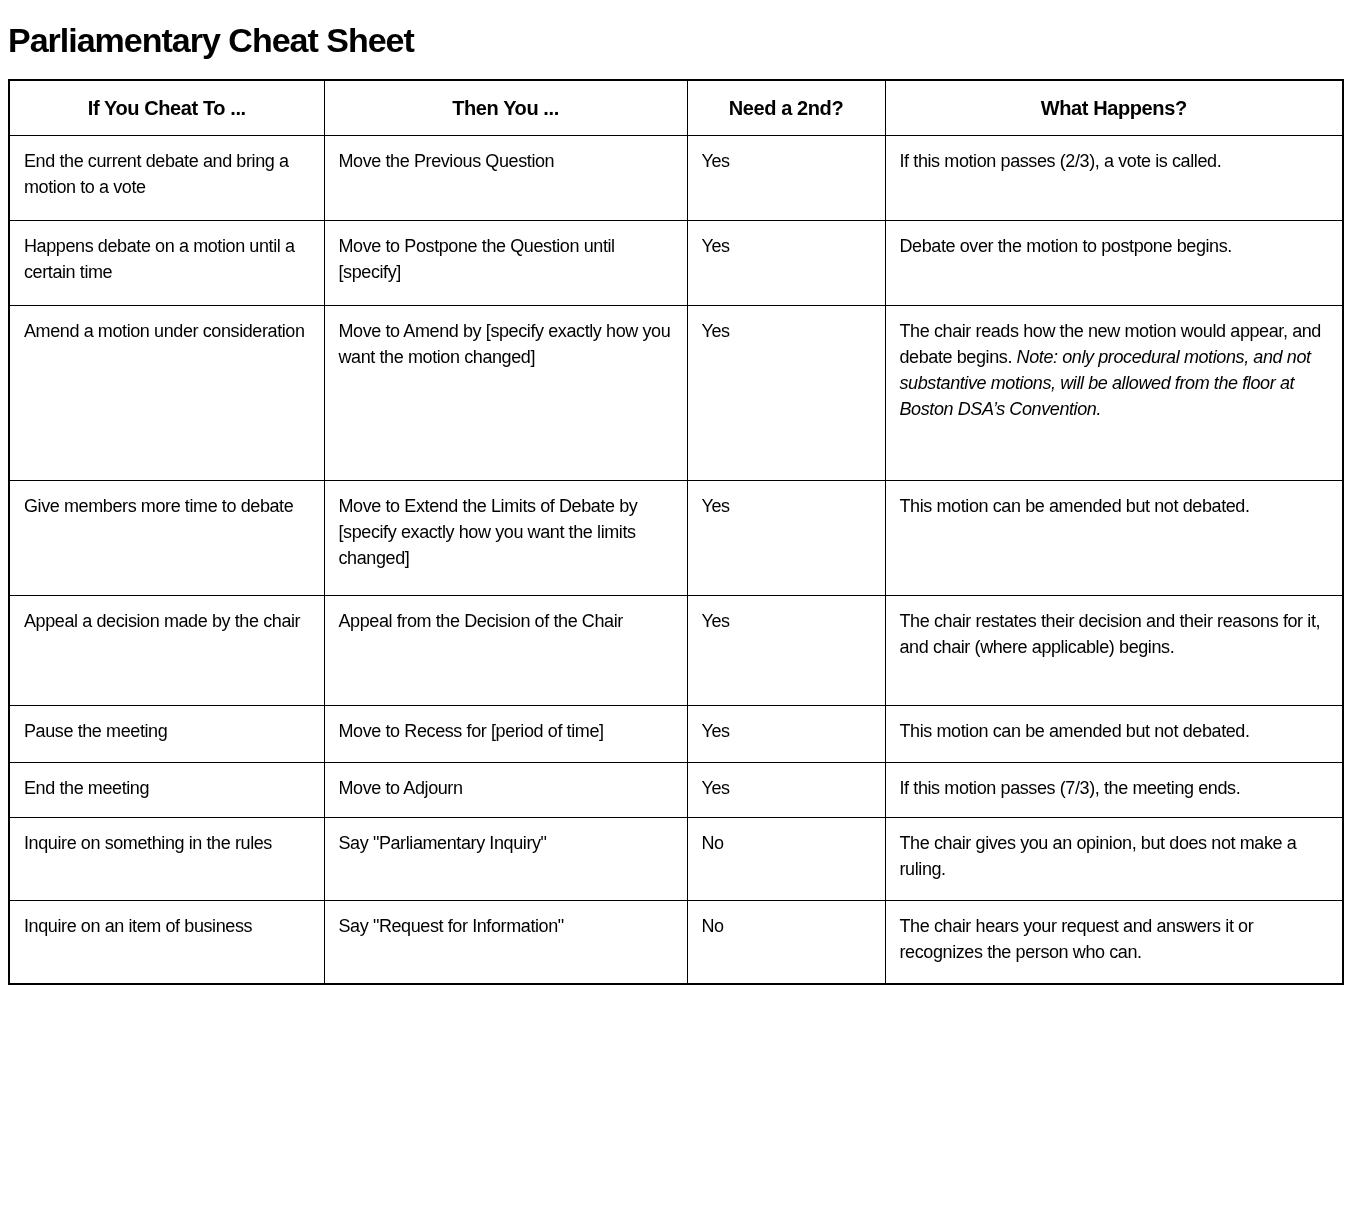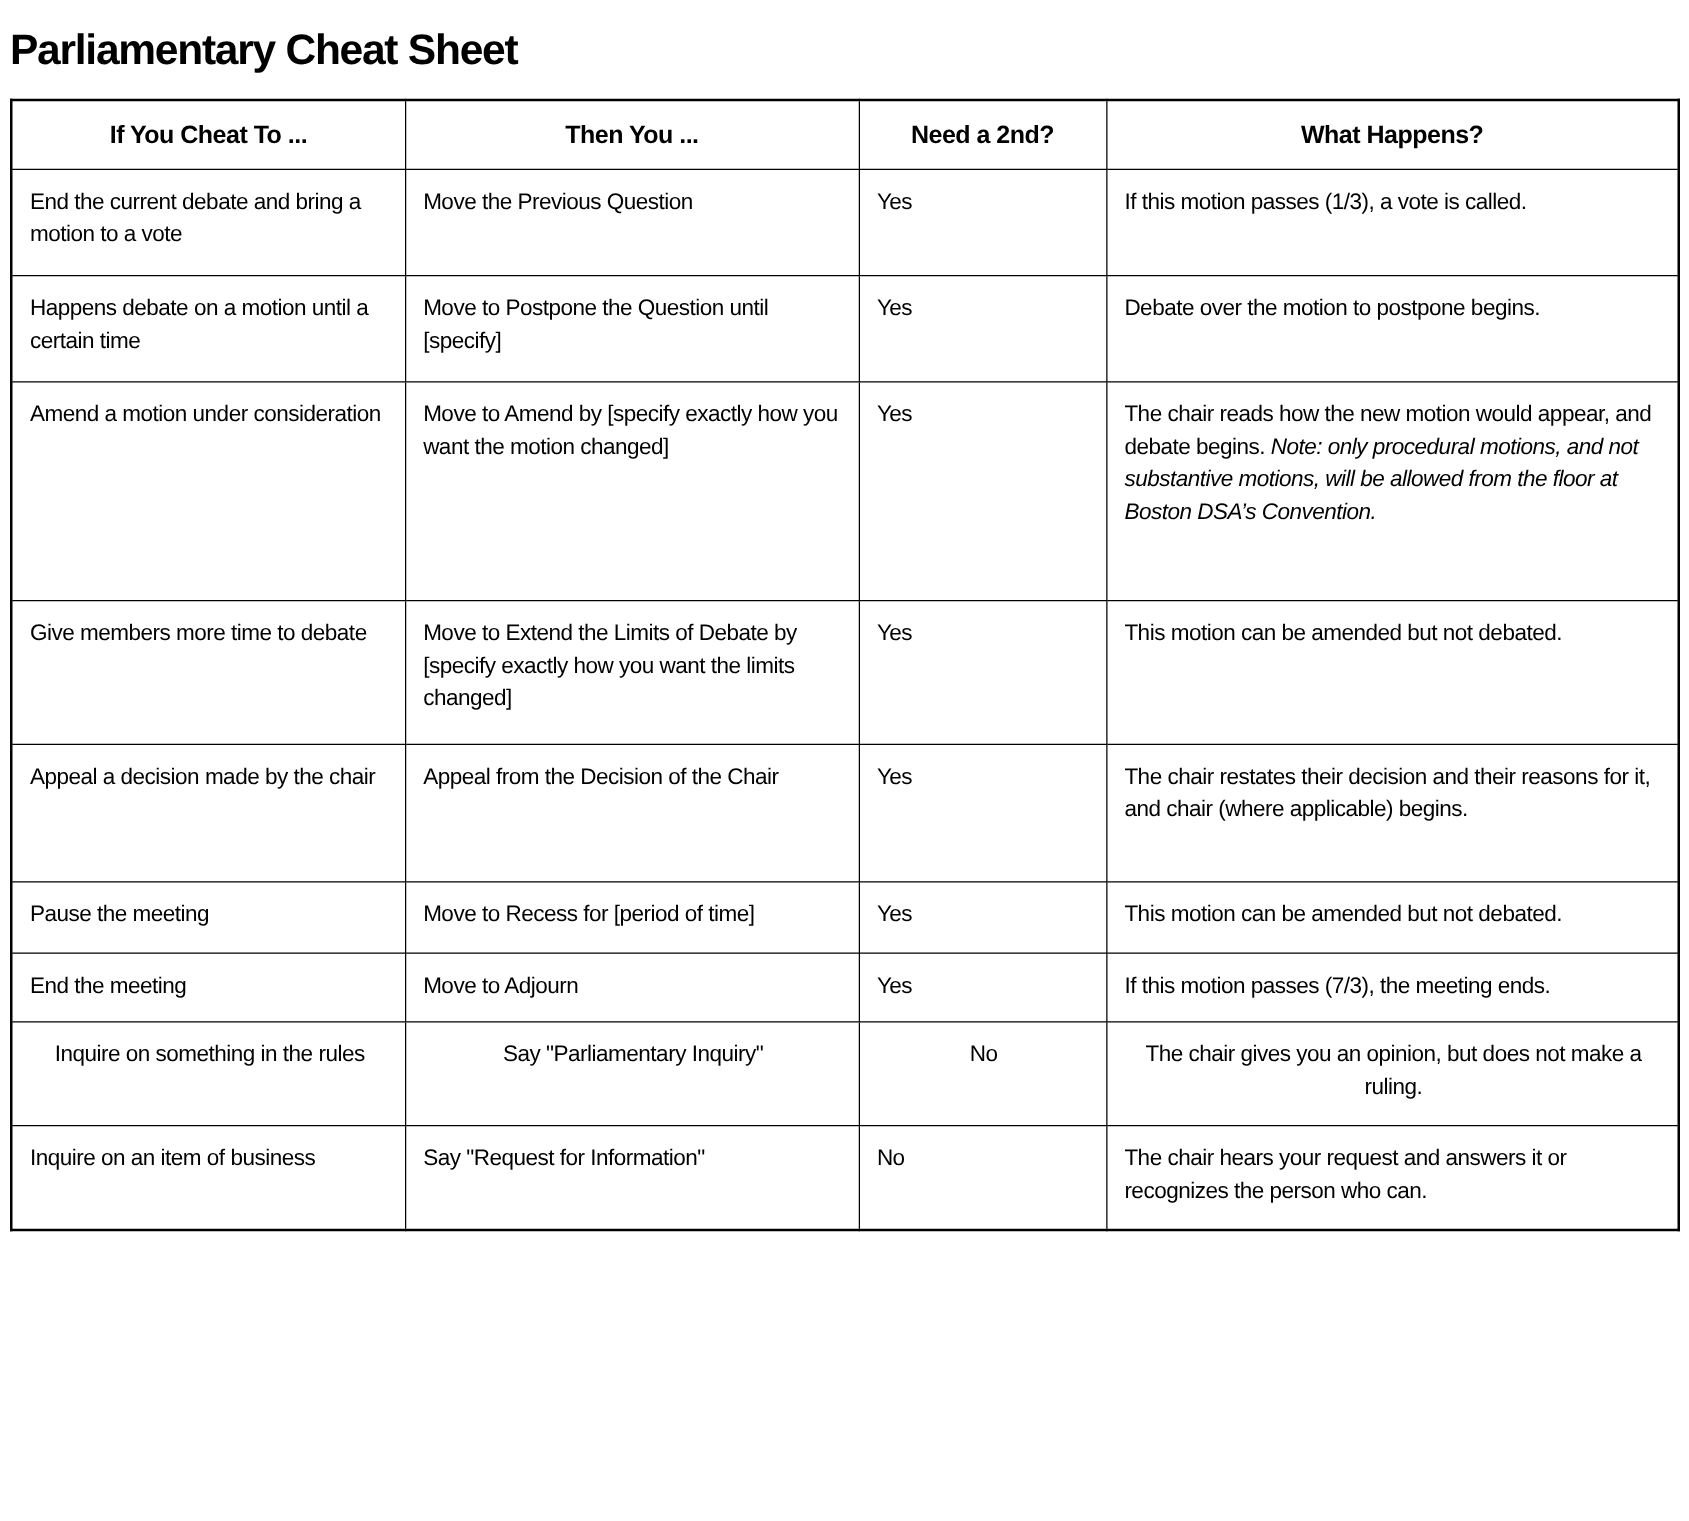--- a/index.html
+++ b/index.html
@@ -60,21 +60,21 @@
   
   tr.hrow { height: 55px; }
   tr.r0  { height: 85px; }
   tr.r1  { height: 85px; }
   tr.r2  { height: 175px; }
   tr.r3  { height: 115px; }
   tr.r4  { height: 110px; }
   tr.r5  { height: 57px; }
   tr.r6  { height: 55px; }
   tr.r7  { height: 83px; }
-  tr.r8  { height: 83px; text-align: center; }
+  tr.r8  { height: 83px; }
   tr.r9  { height: 84px; margin-left: 32px; }
   tr.r10 { height: 156px; }
   .note { font-style: italic; }
 </style>
 </head>
 <body>
 
 <div class="page">
   <h1 class="doc-title">Parliamentary Cheat Sheet</h1>
 
@@ -91,21 +91,21 @@
         <th>Then You ...</th>
         <th>Need a 2nd?</th>
         <th>What Happens?</th>
       </tr>
     </thead>
     <tbody>
       <tr class="r0">
         <td>End the current debate and bring a motion to a vote</td>
         <td>Move the Previous Question</td>
         <td>Yes</td>
-        <td><span>If this motion passes (1/3), a vote is called.</span><span class="note"></span></td>
+        <td><span>If this motion passes (2/3), a vote is called.</span><span class="note"></span></td>
       </tr>
       <tr class="r1">
         <td>Happens debate on a motion until a certain time</td>
         <td>Move to Postpone the Question until [specify]</td>
         <td>Yes</td>
         <td><span>Debate over the motion to postpone begins.</span><span class="note"></span></td>
       </tr>
       <tr class="r2">
         <td>Amend a motion under consideration</td>
         <td>Move to Amend by [specify exactly how you want the motion changed]</td>

